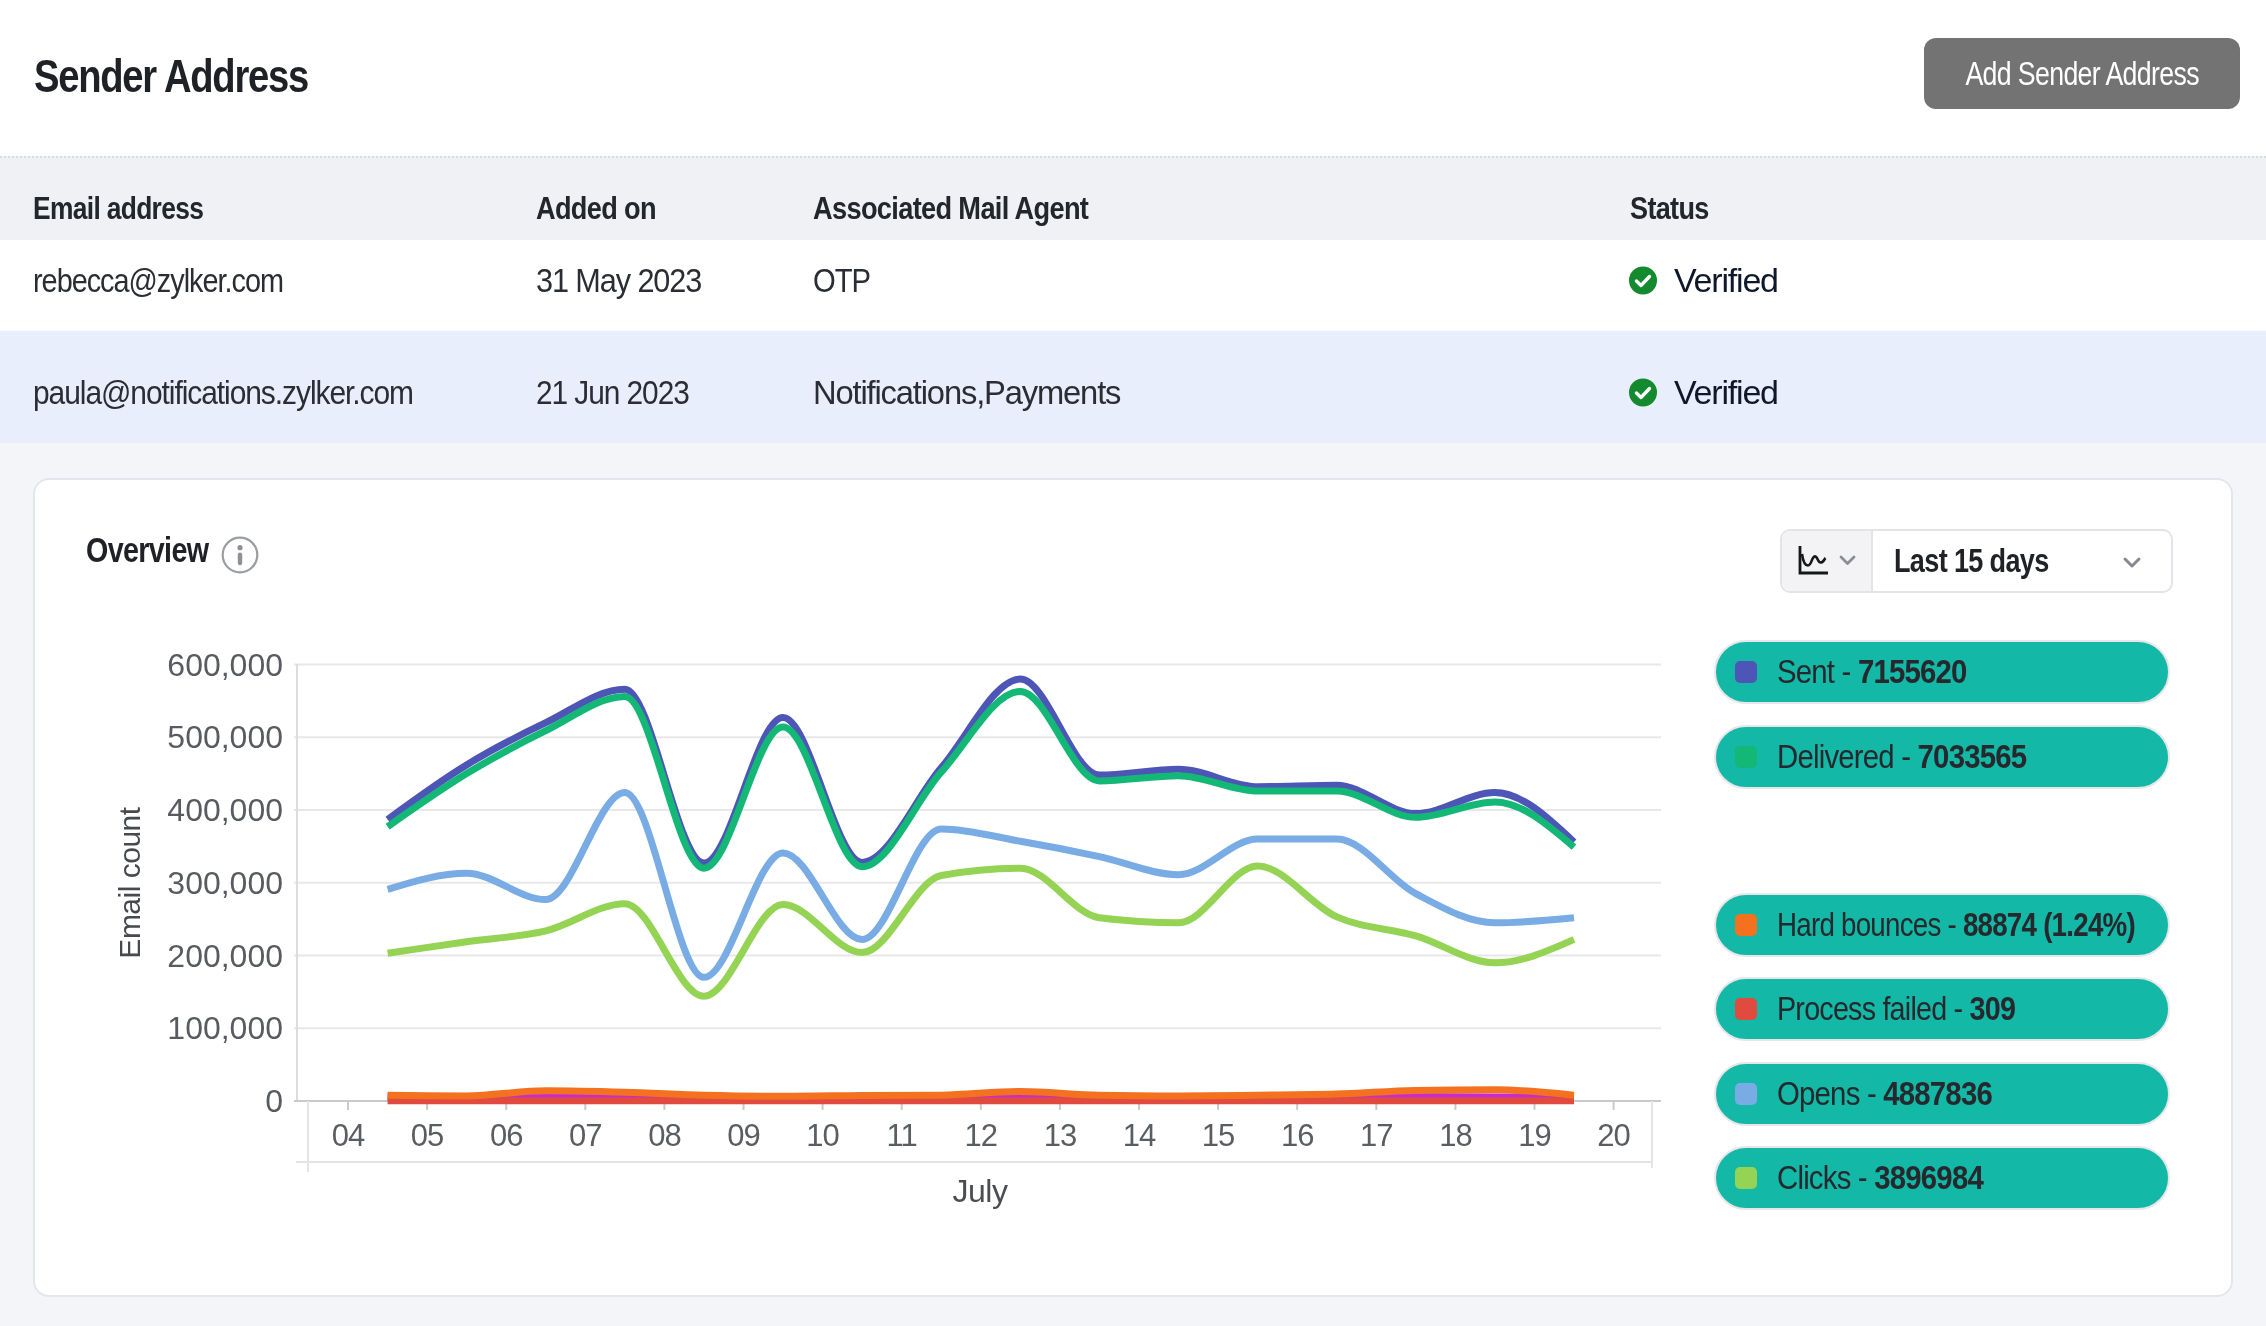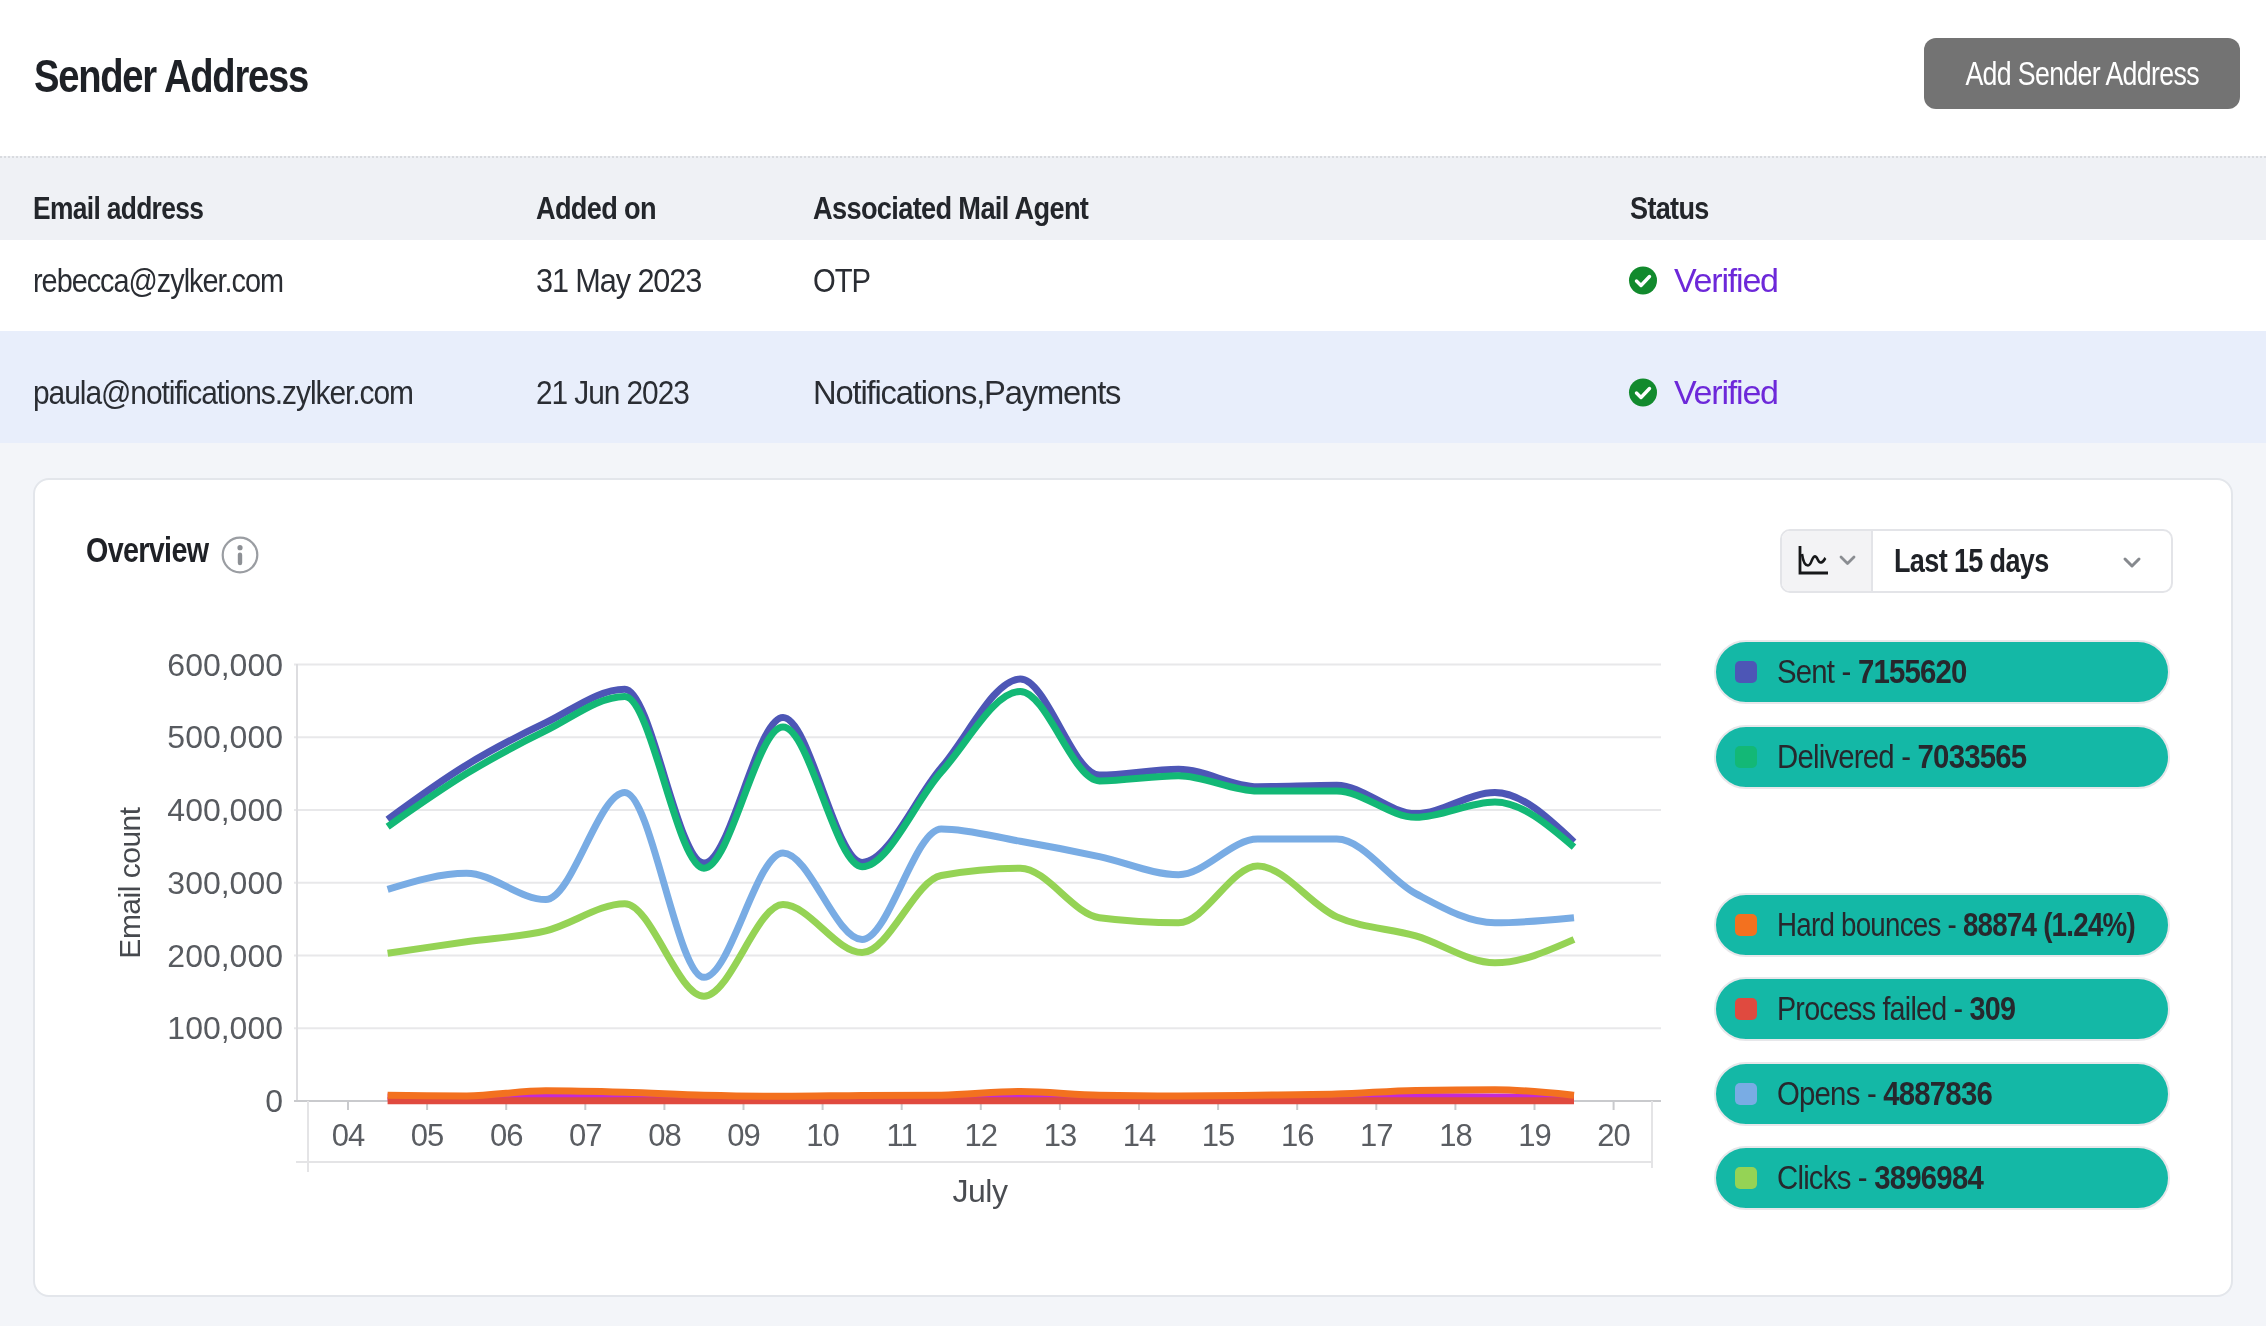--- a/index.html
+++ b/index.html
@@ -20,21 +20,21 @@
 .cell { position:absolute; top:50%; font-size:34px; color:#2a2d33; letter-spacing:-1.2px; white-space:nowrap;
   transform-origin:left center; }
 .hcell { position:absolute; top:50%; font-size:32px; font-weight:700; color:#23262b; letter-spacing:-0.8px; white-space:nowrap;
   transform-origin:left center; }
 .c1 { left:33px; } .c2 { left:536px; } .c3 { left:813px; } .c4 { left:1630px; }
 .card { position:absolute; left:33px; top:478px; width:2200px; height:819px; background:#fff;
   border:2px solid #e3e6eb; border-radius:16px; }
 .ovtitle { position:absolute; left:86px; top:530px; font-size:35px; font-weight:700; color:#1f2126; letter-spacing:-0.8px;
   transform:scaleX(0.82); transform-origin:left center; }
 .vwrap { position:absolute; display:flex; align-items:center; }
-.vtext { font-size:34px; color:#6d28d9; letter-spacing:-1.2px; margin-left:16px; }
+.vtext { font-size:34px; color:#0f172a; letter-spacing:-1.2px; margin-left:16px; }
 .ctrl { position:absolute; left:1780px; top:529px; height:64px; display:flex; border:2px solid #e3e4e8; border-radius:10px; background:#fff; }
 .ctrl .seg1 { width:91px; background:#f3f3f5; border-right:2px solid #e3e4e8; display:flex; align-items:center; justify-content:center; border-radius:8px 0 0 8px; }
 .ctrl .seg2 { width:298px; display:flex; align-items:center; position:relative; }
 .ctrl .seg2 .txt { margin-left:21px; font-size:33px; font-weight:700; color:#1f2227; letter-spacing:-0.8px;
   transform:scaleX(0.82); transform-origin:left center; }
 .pill { position:absolute; left:1714px; width:456px; height:64px; background:#14b8a6; border:2px solid #e7e7ea; border-radius:32px; display:flex; align-items:center; }
 .pill .sq { width:22px; height:22px; border-radius:5px; margin-left:19px; flex-shrink:0; }
 .pill .lt { margin-left:20px; font-size:33px; color:#26282d; letter-spacing:-0.9px; white-space:nowrap;
   transform-origin:left center; }
 svg text { font-family:"Liberation Sans", sans-serif; }

